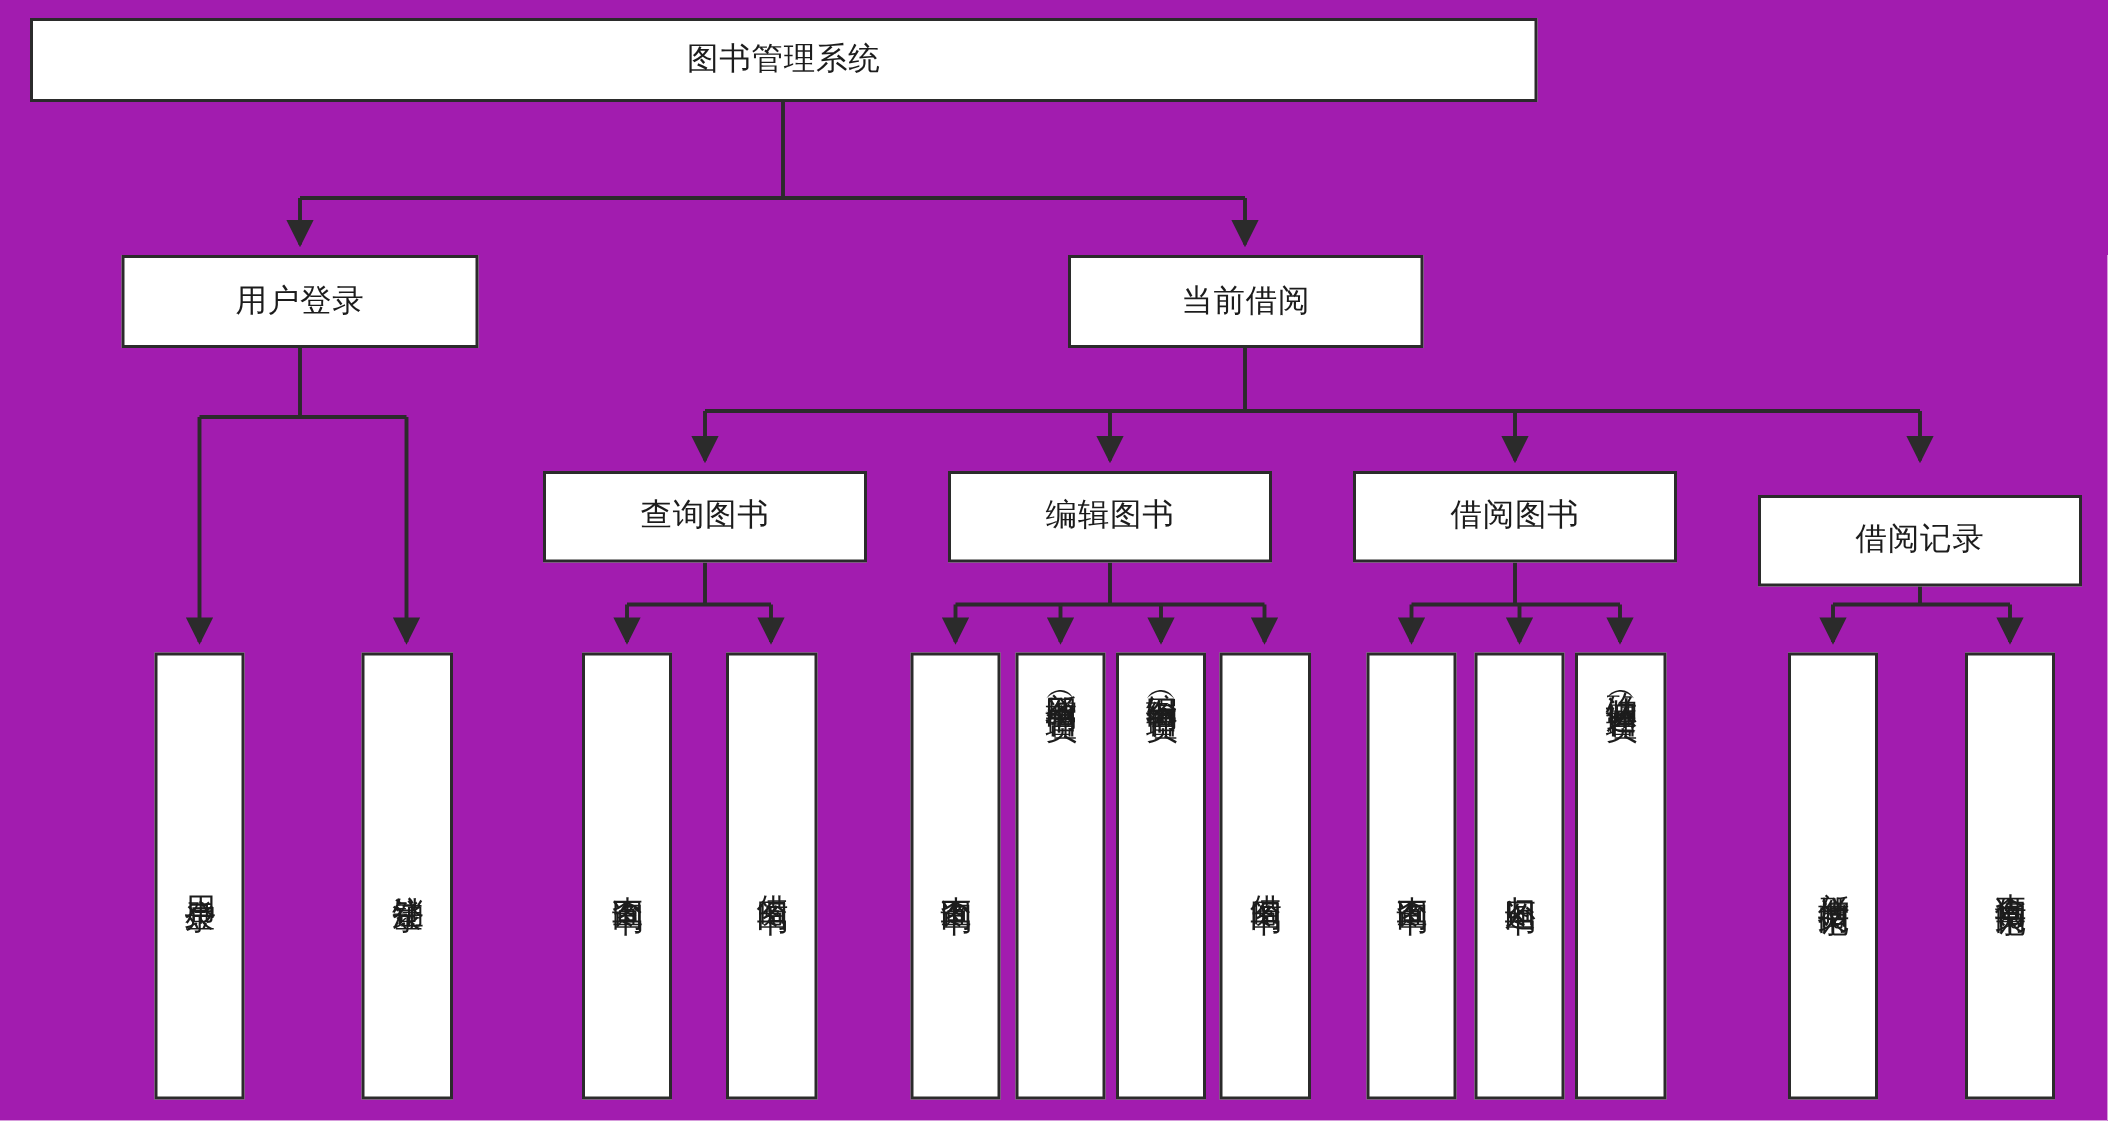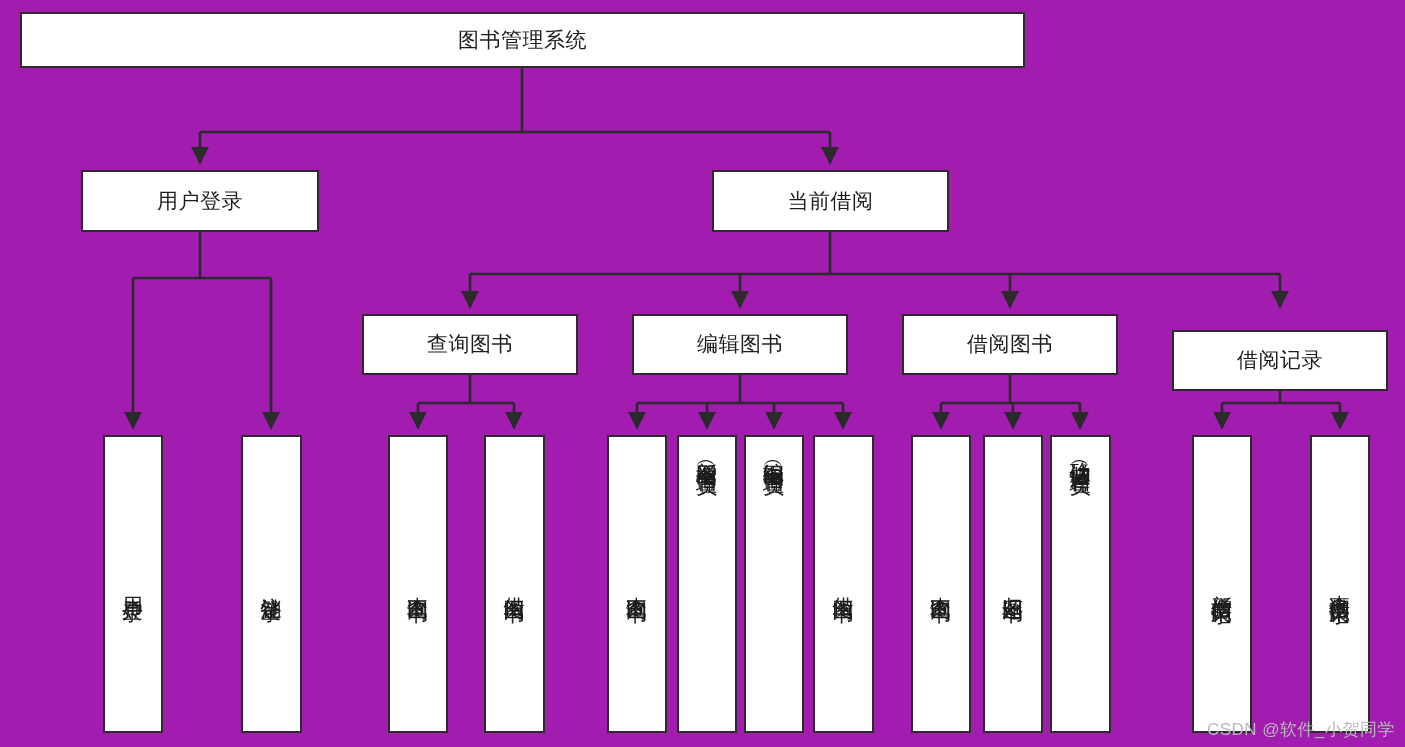--- a/index.html
+++ b/index.html
@@ -175,14 +175,13 @@
         <span class="label">确认归还（管理员）</span>
       </div>
       <div class="node vertical mid" style="left: 1192px; top: 435px; width: 60px; height: 298px;">
         <span class="label">新增借阅记录</span>
       </div>
       <div class="node vertical mid" style="left: 1310px; top: 435px; width: 60px; height: 298px;">
         <span class="label">查询借阅记录</span>
       </div>
     </div>
 
-  <div id="watermark">CSDN @软件_小贺同学</div>
 </div>
 
 </body></html>

